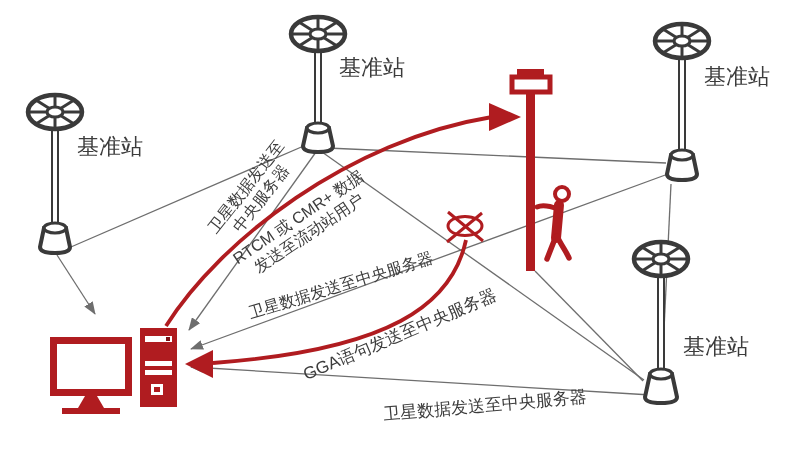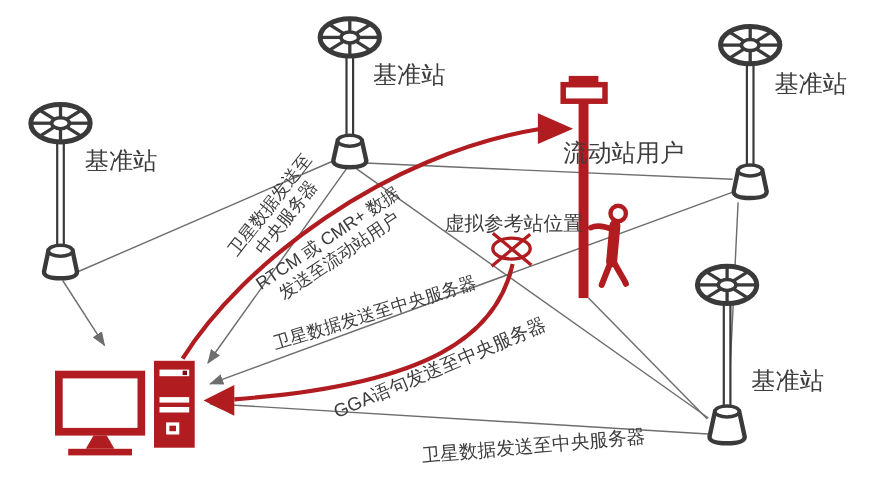--- a/index.html
+++ b/index.html
@@ -138,22 +138,20 @@
       <rect x="151" y="384" width="12" height="11" fill="#ffffff"></rect>
       <rect x="154" y="387" width="6" height="5" fill="#b01c20"></rect>
     </g>
   </svg>
 
   <div class="lbl" style="left:110px;top:147px;font-size:22px;">基准站</div>
   <div class="lbl" style="left:372px;top:68px;font-size:22px;">基准站</div>
   <div class="lbl" style="left:737px;top:77px;font-size:22px;">基准站</div>
   <div class="lbl" style="left:716px;top:347px;font-size:22px;">基准站</div>
 
-  <div class="lbl" style="left:567px;top:139px;font-size:22px;">流动站用户</div>
-  <div class="lbl" style="left:467px;top:204px;font-size:18px;">虚拟参考站位置</div>
 
   <div class="lbl" style="left:254px;top:193px;font-size:16px;transform:translate(-50%,-50%) rotate(-52deg);">
     <div>卫星数据发送至</div>
     <div>中央服务器</div>
   </div>
 
   <div class="lbl" style="left:304px;top:226px;font-size:16px;transform:translate(-50%,-50%) rotate(-34deg);">
     <div>RTCM 或 CMR+ 数据</div>
     <div>发送至流动站用户</div>
   </div>

